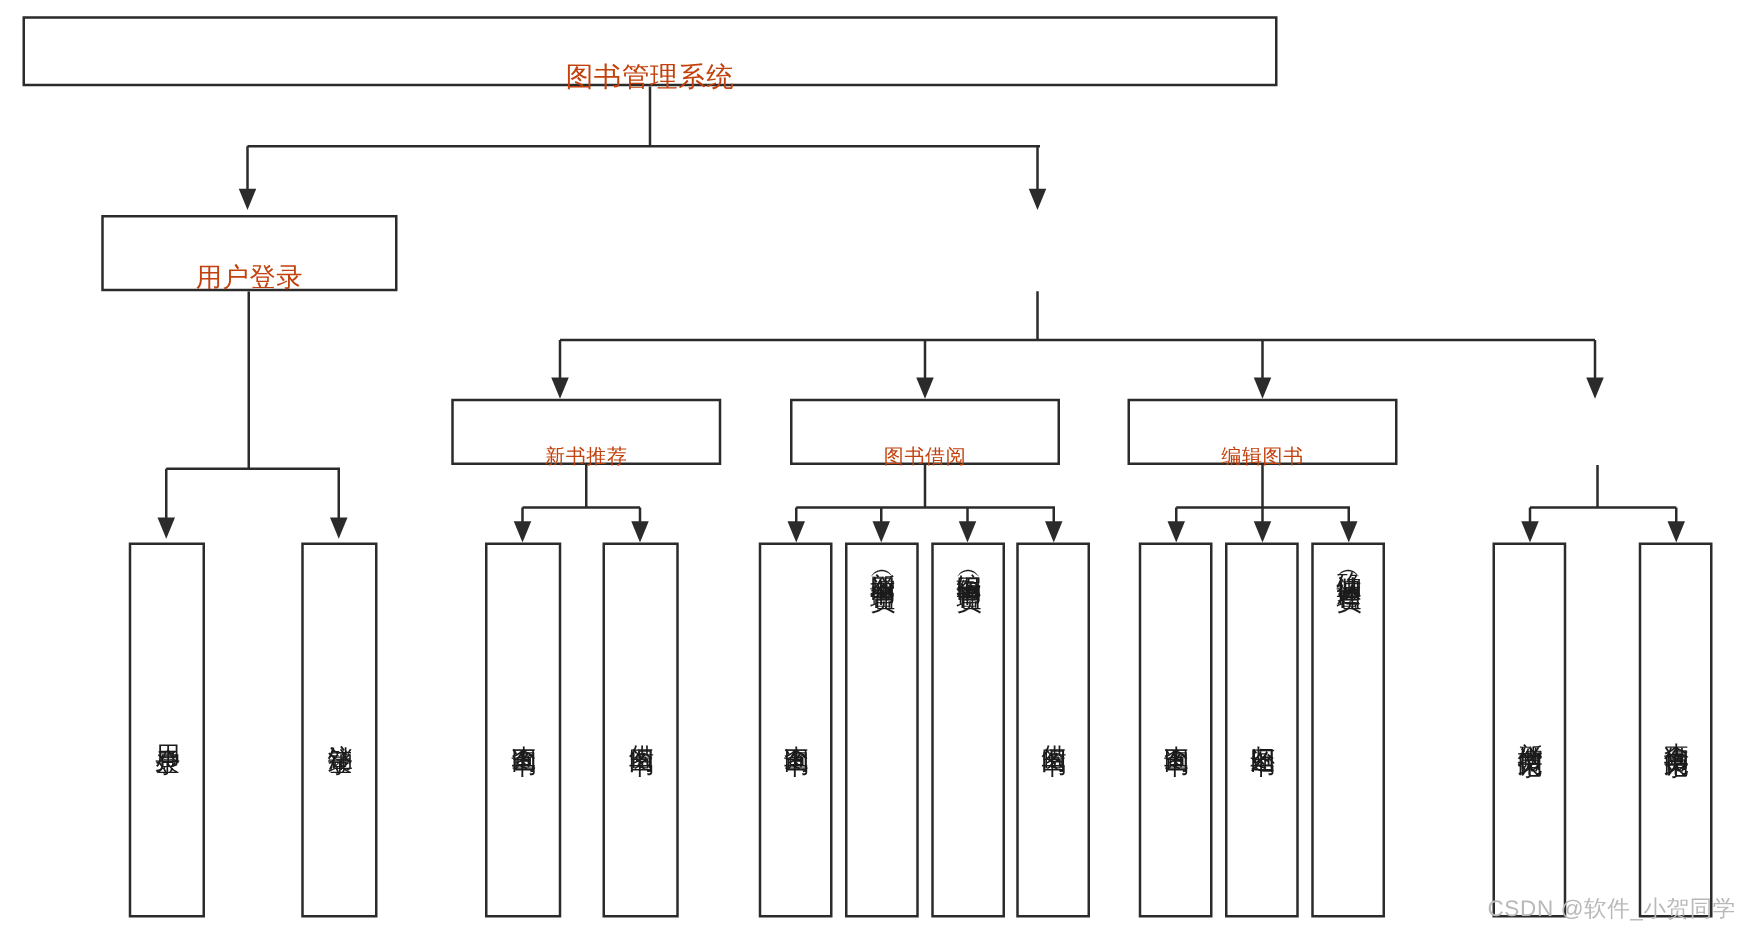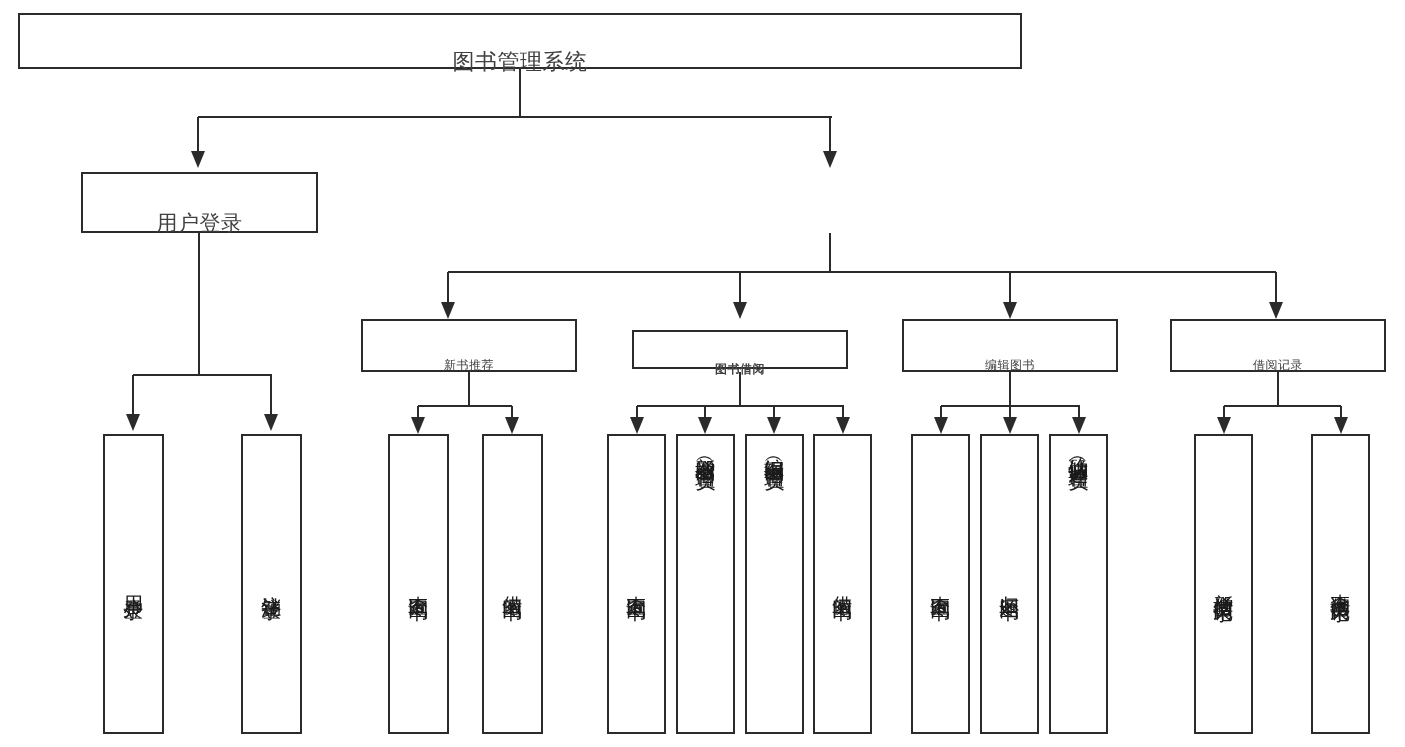--- a/index.html
+++ b/index.html
@@ -27,28 +27,28 @@
     background: #ffffff;
     display: flex;
     align-items: center;
     justify-content: center;
     z-index: 3;
   }
   .node .label {
     font-size: 21px;
     line-height: 1.15;
     letter-spacing: 0.5px;
-    color: #404040;
+    color: #c2410c;
     white-space: nowrap;
     text-align: left;
     margin-top: 41px;
   }
   .node.root .label { font-size: 22px; }
   .node.level2 .label { font-size: 21px; }
-  .node.level3 .label { font-size: 12px; }
+  .node.level3 .label { font-size: 16px; }
 
   
   .leaf {
     position: absolute;
     box-sizing: border-box;
     border: 2px solid #2b2b2b;
     background: #ffffff;
     display: flex;
     justify-content: center;
     z-index: 3;
@@ -137,28 +137,25 @@
 
   <div class="vline" style="left:1009px; top:272px; width:2px; height:32px;"></div>
   <div class="arrow" style="left:1003px; top:302px;"></div>
 
   <div class="vline" style="left:1275px; top:272px; width:2px; height:32px;"></div>
   <div class="arrow" style="left:1269px; top:302px;"></div>
 
   <div class="node level3" style="left:361px; top:319px; width:216px; height:53px;">
     <span class="label">新书推荐</span>
   </div>
-  <div class="node level3" style="left:632px; top:330px; width:216px; height:39px;font-weight:bold;">
+  <div class="node level3" style="left:632px; top:319px; width:216px; height:53px;">
     <span class="label">图书借阅</span>
   </div>
   <div class="node level3" style="left:902px; top:319px; width:216px; height:53px;">
     <span class="label">编辑图书</span>
-  </div>
-  <div class="node level3" style="left:1170px; top:319px; width:216px; height:53px;">
-    <span class="label">借阅记录</span>
   </div>
 
   <div class="vline" style="left:468px; top:372px; width:2px; height:34px;"></div>
   <div class="hline" style="left:418px; top:405px; width:94px; height:2px;"></div>
   <div class="vline" style="left:417px; top:406px; width:2px; height:13px;"></div>
   <div class="arrow" style="left:411px; top:417px;"></div>
   <div class="vline" style="left:511px; top:406px; width:2px; height:13px;"></div>
   <div class="arrow" style="left:505px; top:417px;"></div>
 
   <div class="vline" style="left:739px; top:372px; width:2px; height:34px;"></div>
@@ -225,14 +222,15 @@
     <span class="vlabel">确认归还（管理员）</span>
   </div>
 
   <div class="leaf align-middle" style="left:1194px; top:434px; width:59px; height:300px;">
     <span class="vlabel">新增借阅记录</span>
   </div>
   <div class="leaf align-middle" style="left:1311px; top:434px; width:59px; height:300px;">
     <span class="vlabel">查询借阅记录</span>
   </div>
 
+  <div id="watermark" style="left:1190px; top:715px;">CSDN @软件_小贺同学</div>
 
 </div>
 
 </body></html>

